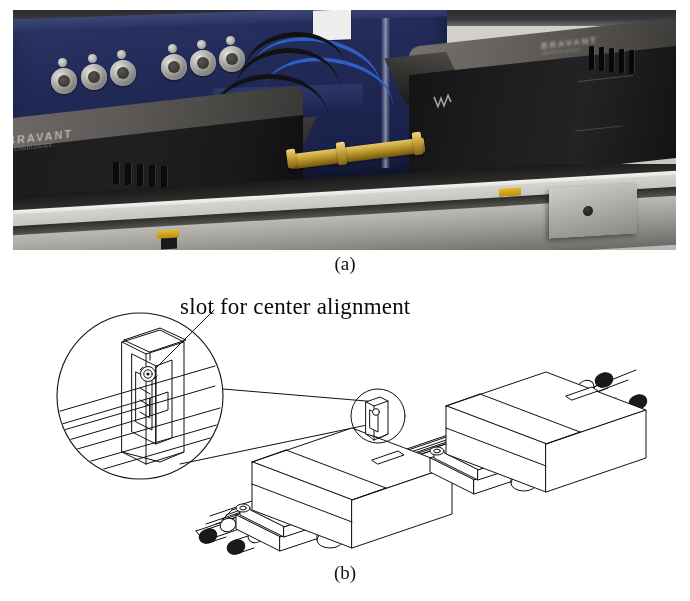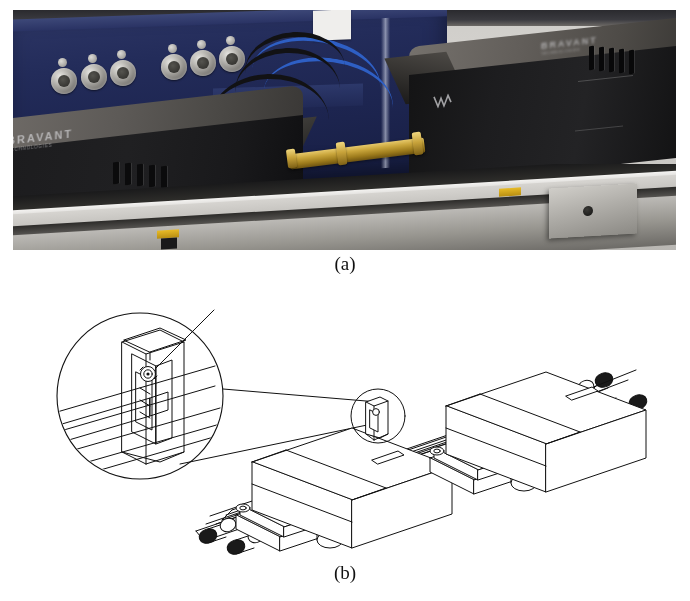--- a/index.html
+++ b/index.html
@@ -706,16 +706,17 @@
 
           <circle cx="378" cy="132" r="27" fill="none" stroke="#111111" stroke-width="1"></circle>
 
           <path d="M372 176 L398 167 L404 171 L378 180 Z" fill="#ffffff"></path>
           <path d="M566 112 L592 103 L598 107 L572 116 Z" fill="#ffffff"></path>
         </g>
       </g>
     </svg>
   </div>
 
+  <div class="anno-text">slot for center alignment</div>
 
   <div class="caption" id="caption-b">(b)</div>
 
 </div>
 
 </body></html>

